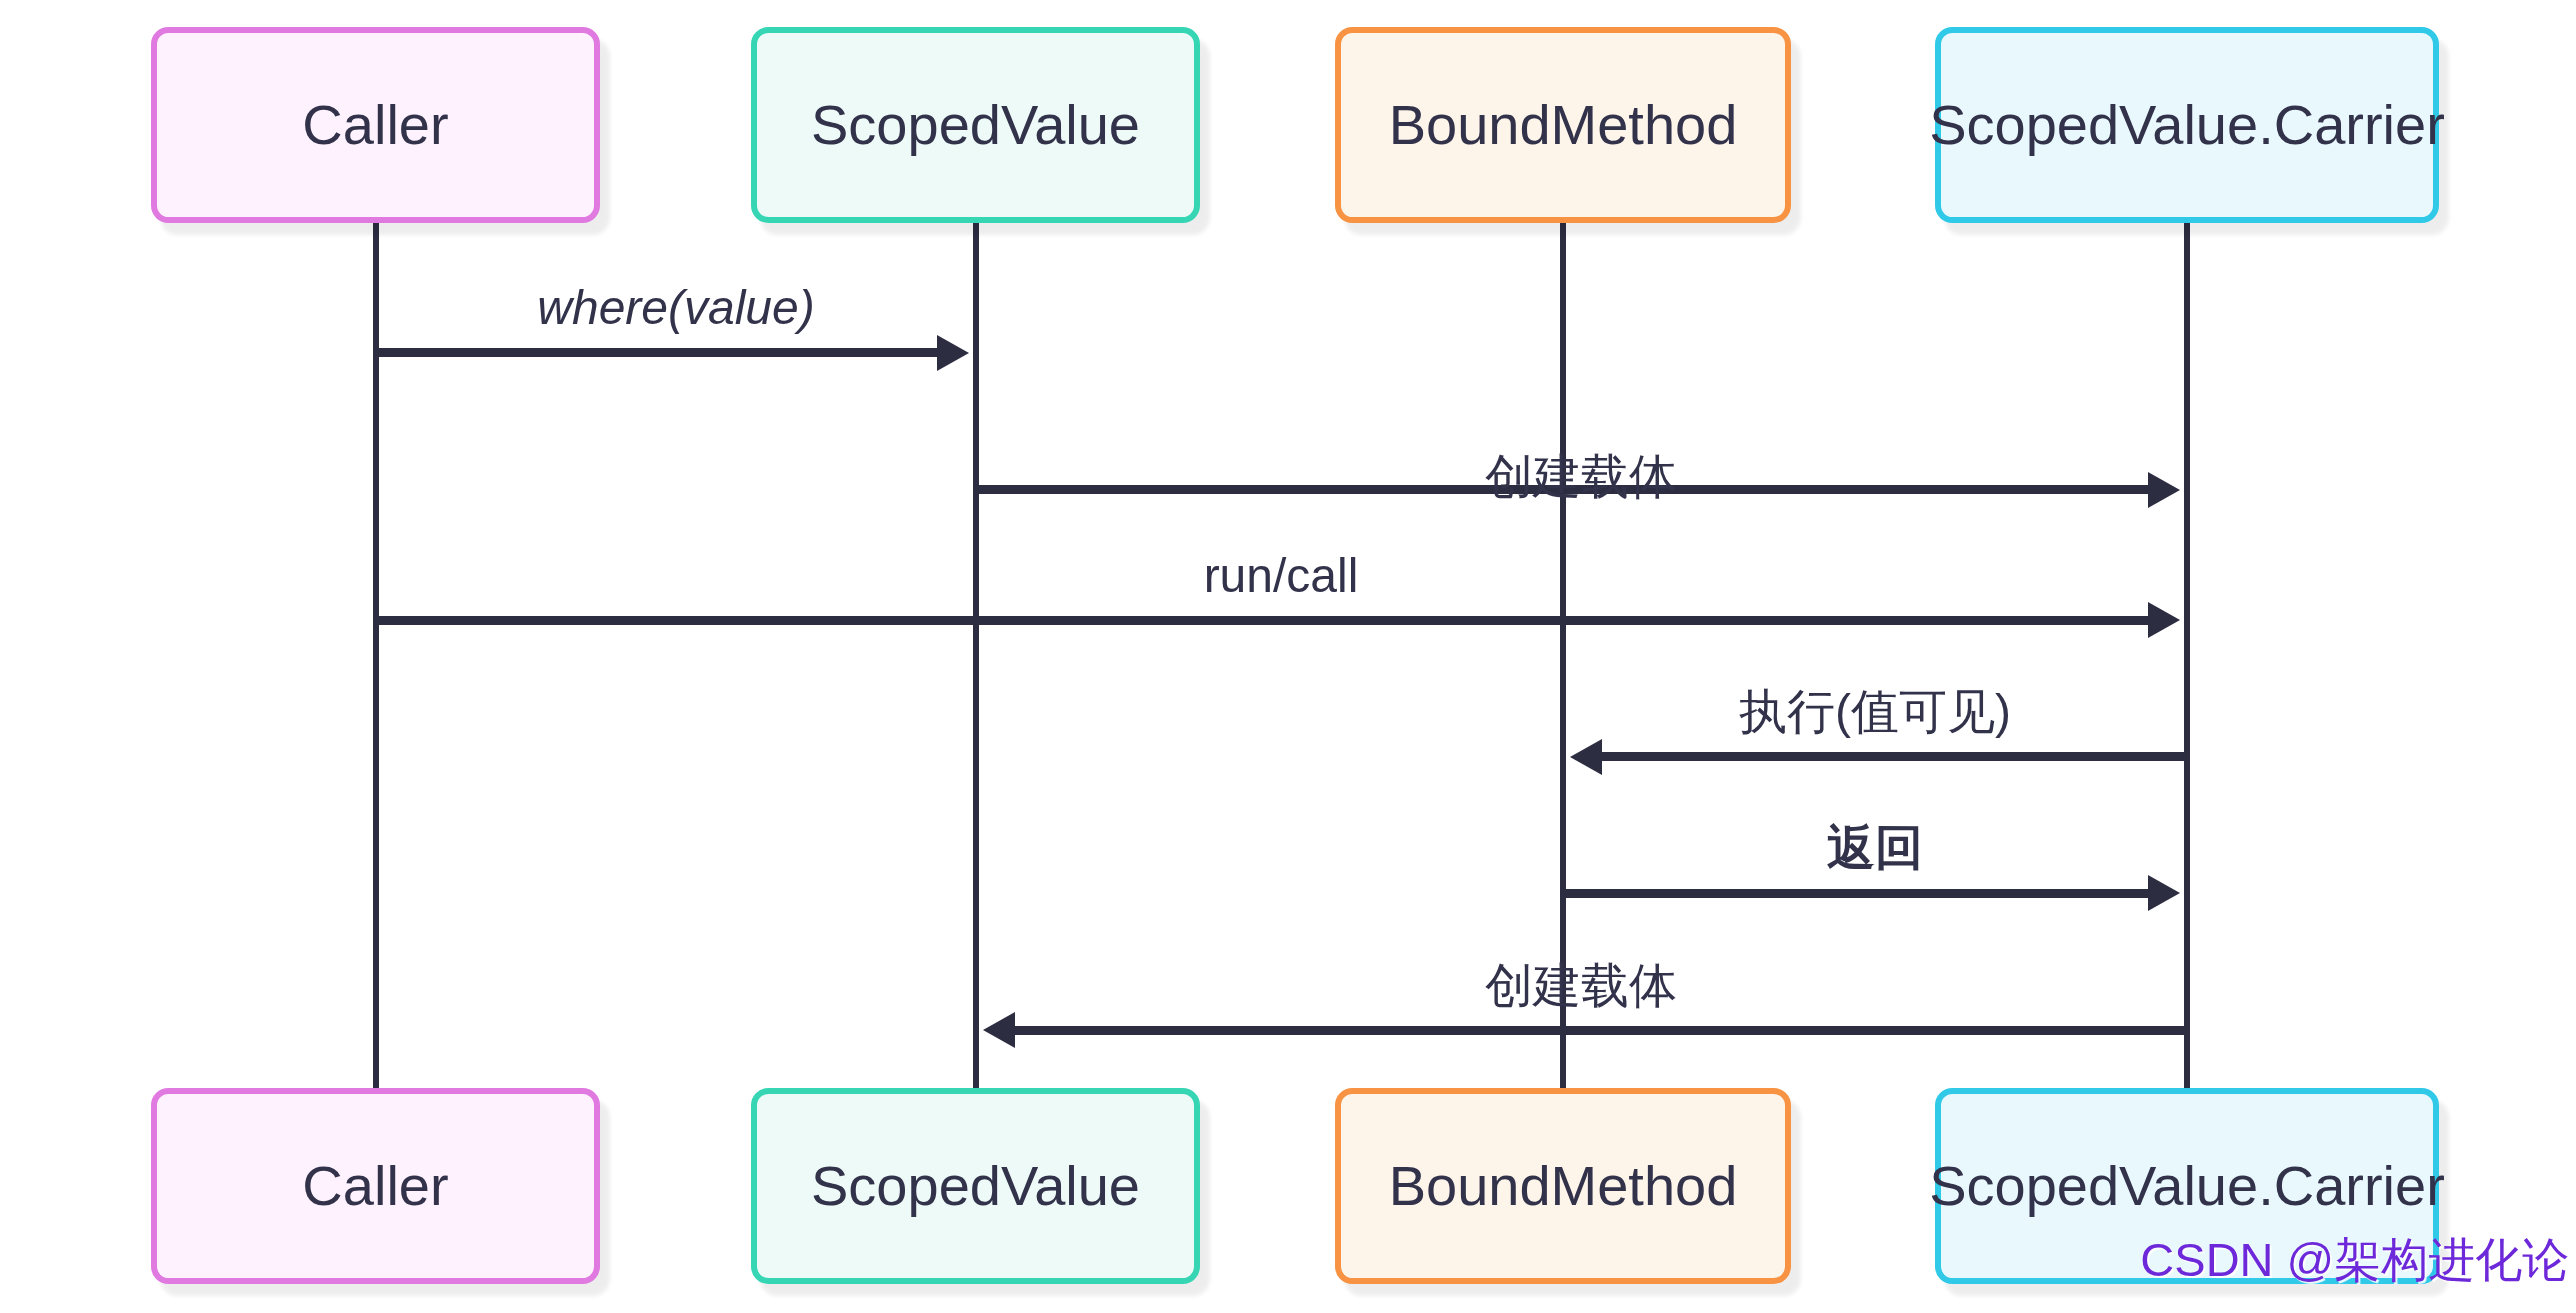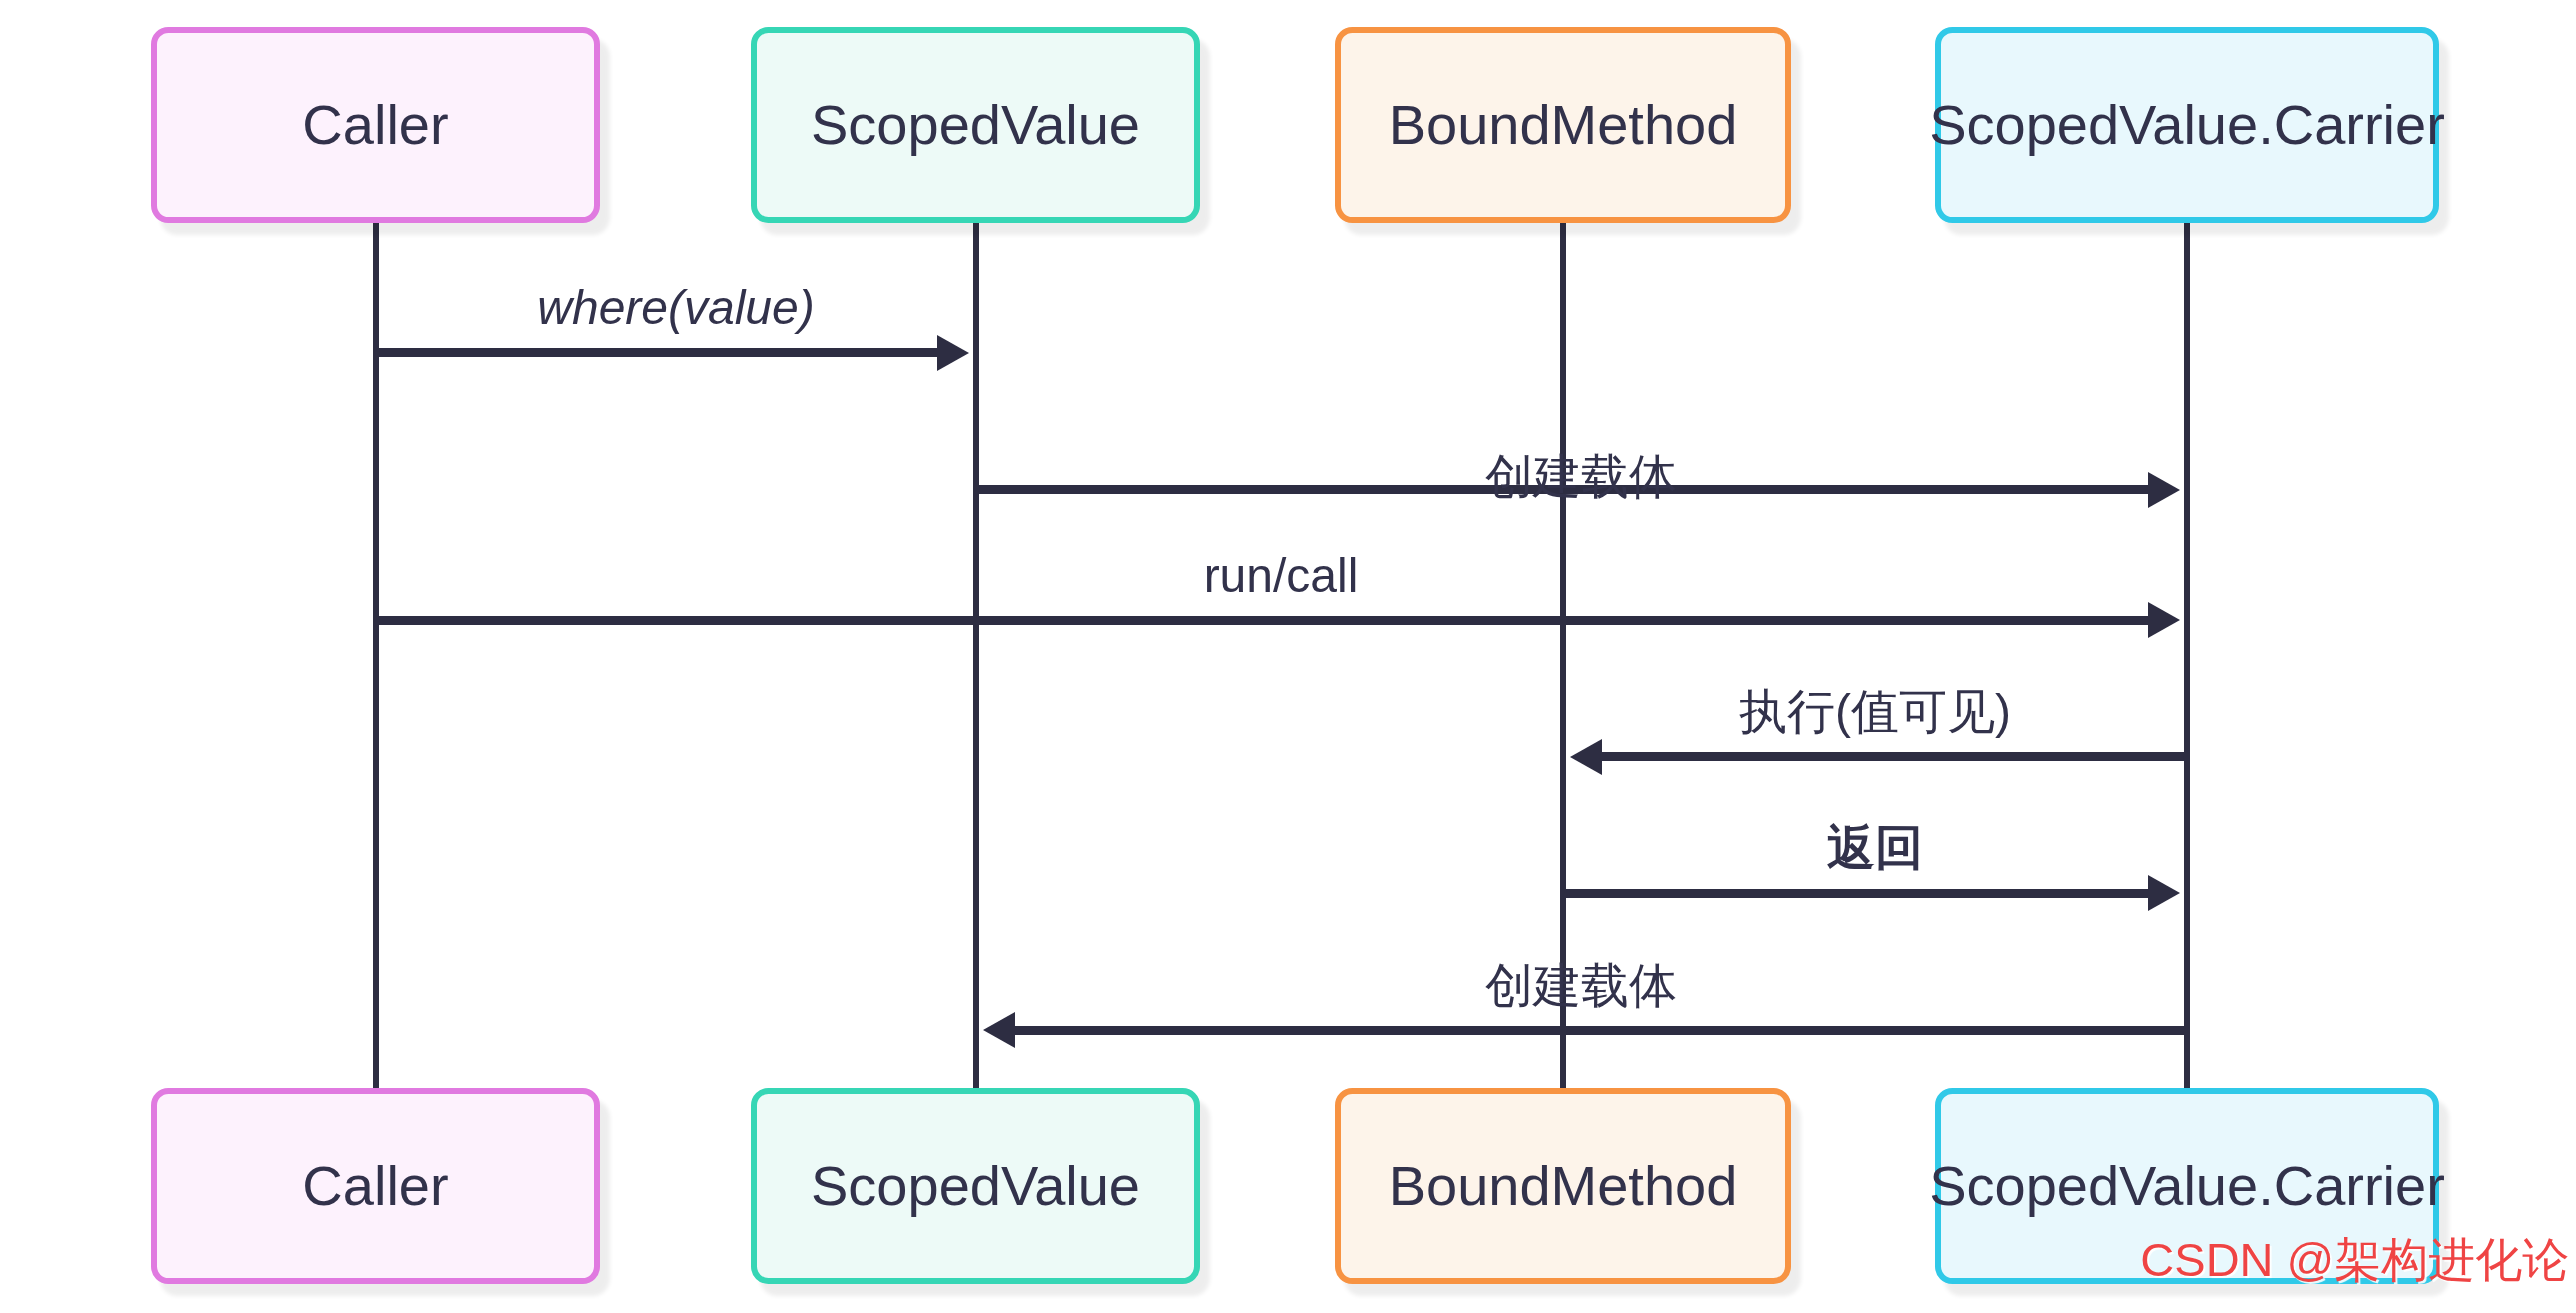--- a/index.html
+++ b/index.html
@@ -75,21 +75,21 @@
     color: rgba(205,205,205,0.85);
     text-shadow: 2px 2px 0.7px rgba(255,255,255,0.9);
     white-space: nowrap;
     z-index: 9;
   }
 </style>
 </head>
 <body>
 
 <div id="canvas">
-  <div class="watermark" style="color: #ef4444;">CSDN @架构进化论</div>
+  <div class="watermark" style="color: #6d28d9;">CSDN @架构进化论</div>
 <div class="pbox" style="left: 151px; top: 27px; width: 449px; height: 196px; border-color: rgb(224, 122, 224); background: rgb(253, 242, 253);">
       <span class="pbox-label">Caller</span>
     </div>
     <div class="pbox" style="left: 151px; top: 1088px; width: 449px; height: 196px; border-color: rgb(224, 122, 224); background: rgb(253, 242, 253);">
       <span class="pbox-label">Caller</span>
     </div>
     <div class="lifeline" style="left: 373px; top: 221px; height: 869px;"></div>
     <div class="pbox" style="left: 751px; top: 27px; width: 449px; height: 196px; border-color: rgb(54, 214, 181); background: rgb(237, 250, 247);">
       <span class="pbox-label">ScopedValue</span>
     </div>

